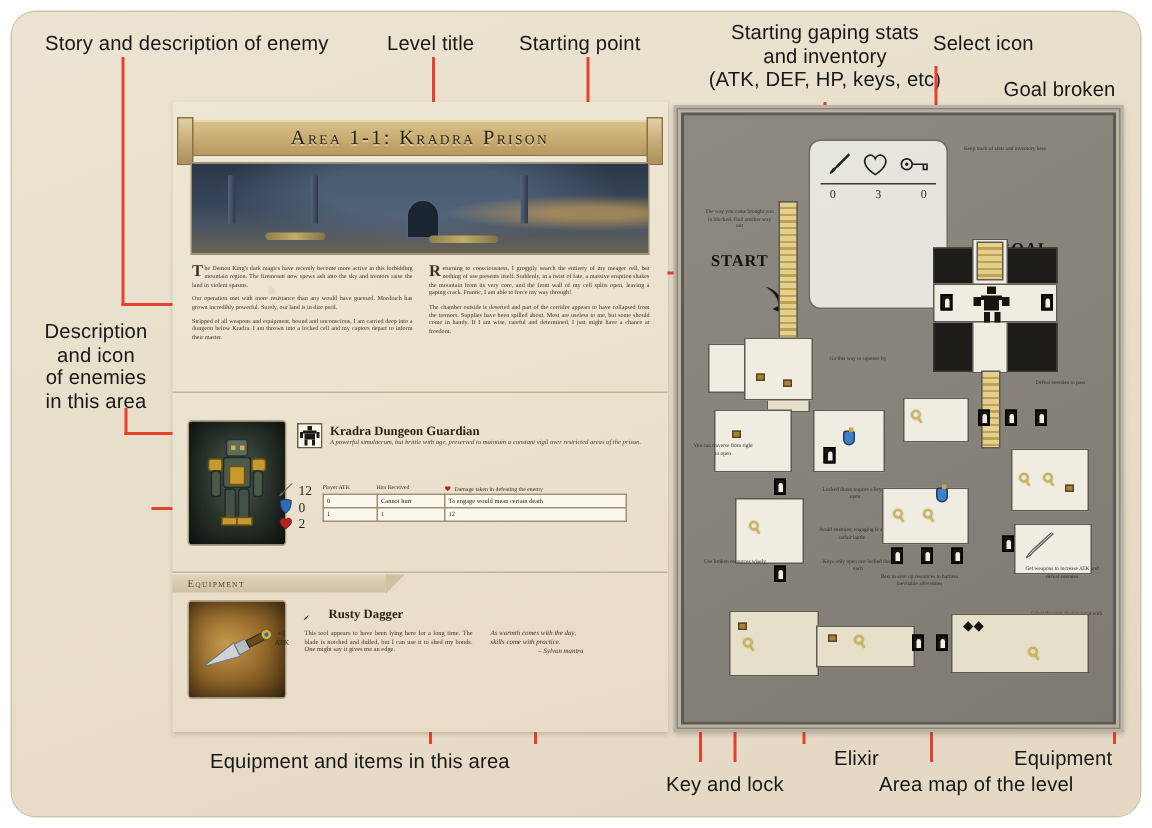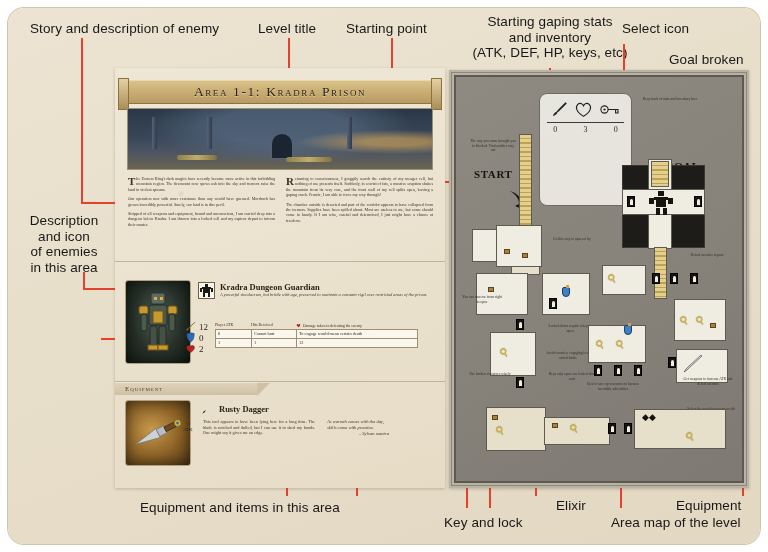--- a/index.html
+++ b/index.html
@@ -210,21 +210,21 @@
 (ATK, DEF, HP, keys, etc)</div>
   <div class="ann" style="left:614px; top:13px;">Select icon</div>
   <div class="ann" style="left:661px; top:44px;">Goal broken</div>
   <div class="ann c" style="left:10px; top:205px; width:92px;">Description
 and icon
 of enemies
 in this area</div>
   <div class="ann" style="left:112px; top:492px;margin-left:20px;">Equipment and items in this area</div>
   <div class="ann" style="left:436px; top:507px;">Key and lock</div>
   <div class="ann" style="left:548px; top:490px;">Elixir</div>
-  <div class="ann" style="left:578px; top:507px;margin-left:25px;">Area map of the level</div>
+  <div class="ann" style="left:578px; top:507px;">Area map of the level</div>
   <div class="ann" style="left:668px; top:490px;">Equipment</div>
 
   <div class="line v" style="left:73px; top:30px; height:166px;"></div>
   <div class="line h" style="left:73px; top:194px; width:40px;"></div>
   <div class="arrowhead" style="left:111px; top:191px;"></div>
 
   <div class="line v" style="left:280px; top:30px; height:40px;"></div>
   <div class="line v" style="left:383px; top:30px; height:145px;"></div>
   <div class="line h" style="left:383px; top:173px; width:72px;"></div>
   <div class="line v" style="left:455px; top:115px; height:58px;"></div>

